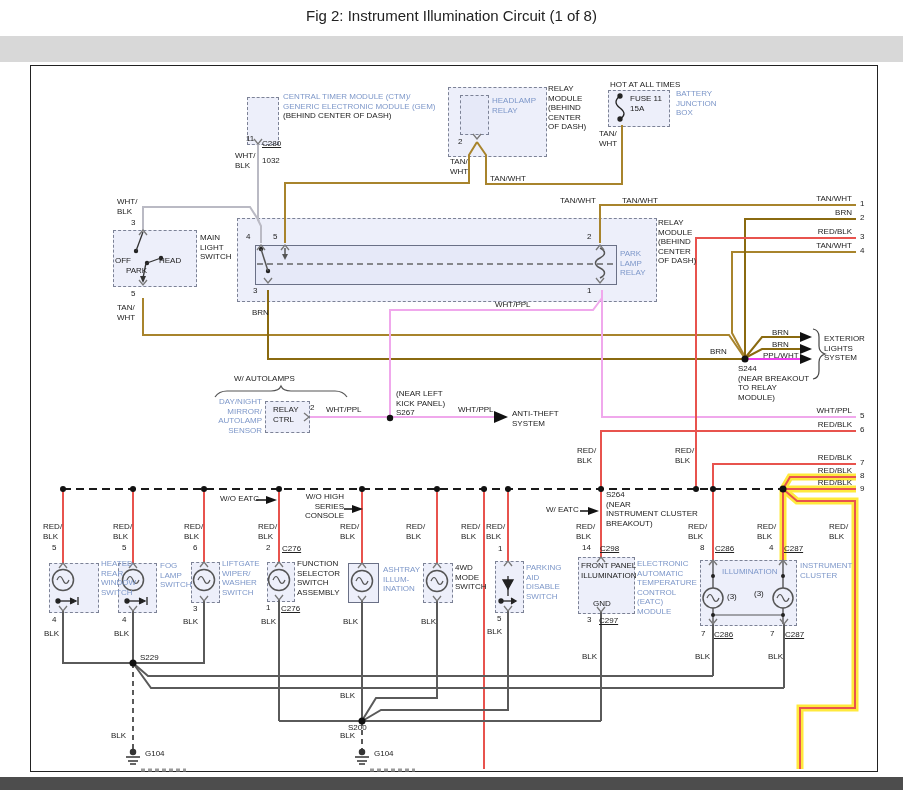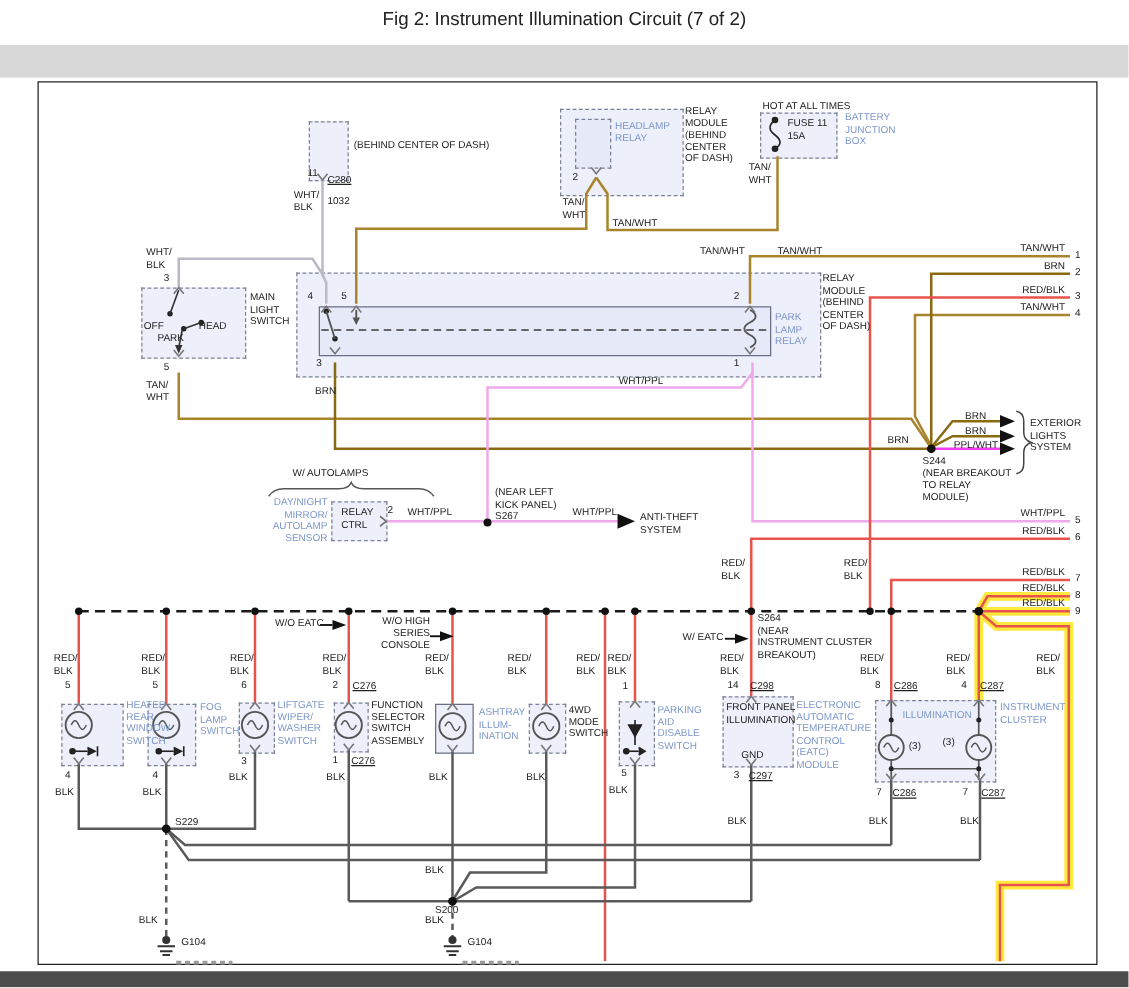--- a/index.html
+++ b/index.html
@@ -16,21 +16,21 @@
   .rt{text-align:right;}
   .dbox{position:absolute;border:1px dashed #7c8296;background:#edeffa;}
   .sbox{position:absolute;border:1px solid #6a7086;background:#e6e9f8;}
   svg{position:absolute;left:0;top:0;}
 </style>
 </head>
 <body>
 
 <div id="stage">
 
-  <div class="titlebar lbl" style="font-size:15px;line-height:18px;">Fig 2: Instrument Illumination Circuit (7 of 2)</div>
+  <div class="titlebar lbl" style="font-size:15px;line-height:18px;">Fig 2: Instrument Illumination Circuit (1 of 8)</div>
   <div class="grayband"></div>
   <div class="frame"></div>
 
   <div class="dbox" style="left:247px;top:97px;width:30px;height:46px;"></div>
   <div class="dbox" style="left:448px;top:87px;width:97px;height:68px;"></div>
   <div class="dbox" style="left:460px;top:95px;width:27px;height:38px;background:#e6e9f8;"></div>
   <div class="dbox" style="left:608px;top:90px;width:60px;height:35px;"></div>
   <div class="dbox" style="left:113px;top:230px;width:82px;height:55px;"></div>
   <div class="dbox" style="left:237px;top:218px;width:418px;height:82px;"></div>
   <div class="sbox" style="left:255px;top:245px;width:360px;height:38px;"></div>
@@ -275,20 +275,22 @@
         <use href="#cd" x="279" y="599"></use>
       <use href="#cd" x="362" y="600"></use>
         <use href="#cd" x="437" y="600"></use>
         <use href="#cd" x="508" y="610"></use>
         <use href="#cd" x="601" y="611"></use>
       <use href="#cd" x="713" y="623"></use>
         <use href="#cd" x="784" y="623"></use>
     </g>
   </svg>
 
+  <div class="lbl bl" style="left:283px;top:92px;">CENTRAL TIMER MODULE (CTM)/
+GENERIC ELECTRONIC MODULE (GEM)</div>
   <div class="lbl" style="left:283px;top:111px;">(BEHIND CENTER OF DASH)</div>
   <div class="lbl" style="left:246px;top:134px;">11</div>
   <div class="lbl un" style="left:262px;top:139px;">C280</div>
   <div class="lbl" style="left:235px;top:151px;">WHT/
 BLK</div>
   <div class="lbl" style="left:262px;top:156px;">1032</div>
 
   <div class="lbl bl" style="left:492px;top:96px;">HEADLAMP
 RELAY</div>
   <div class="lbl" style="left:548px;top:84px;">RELAY

